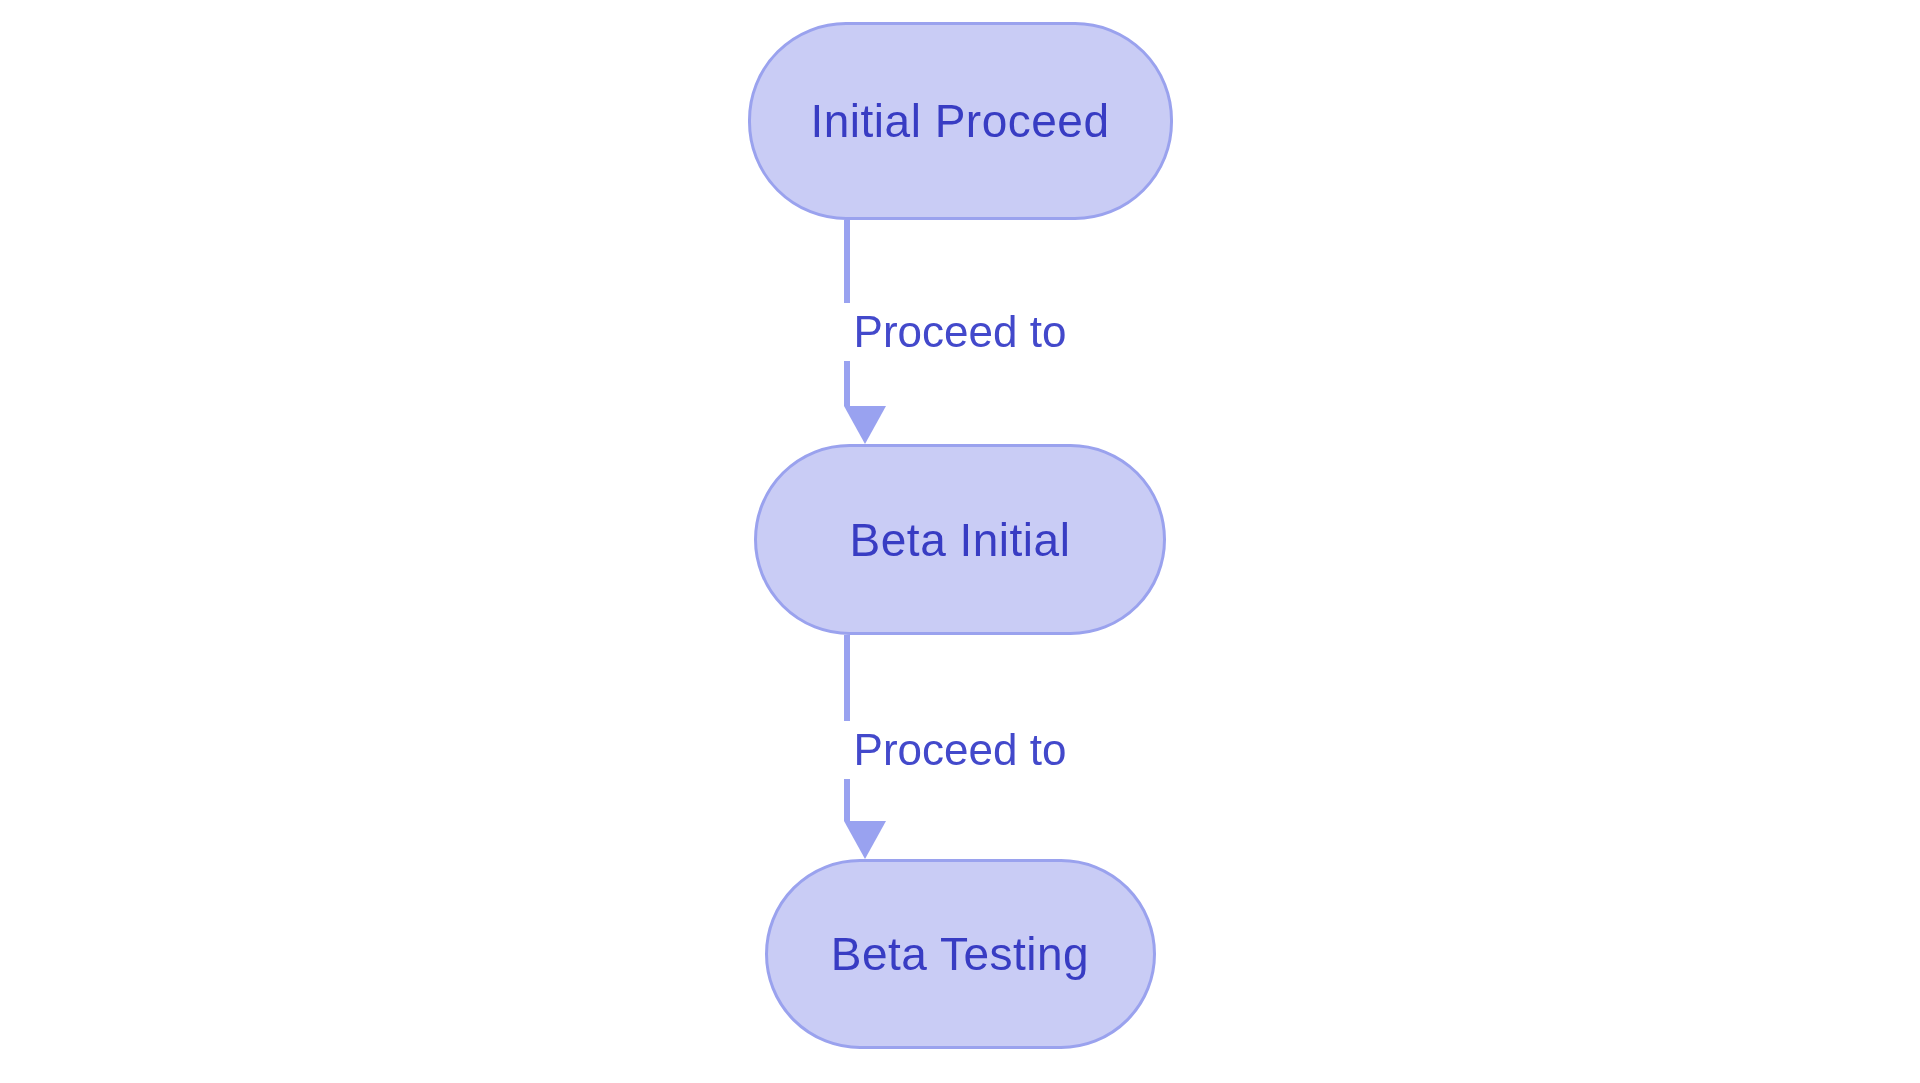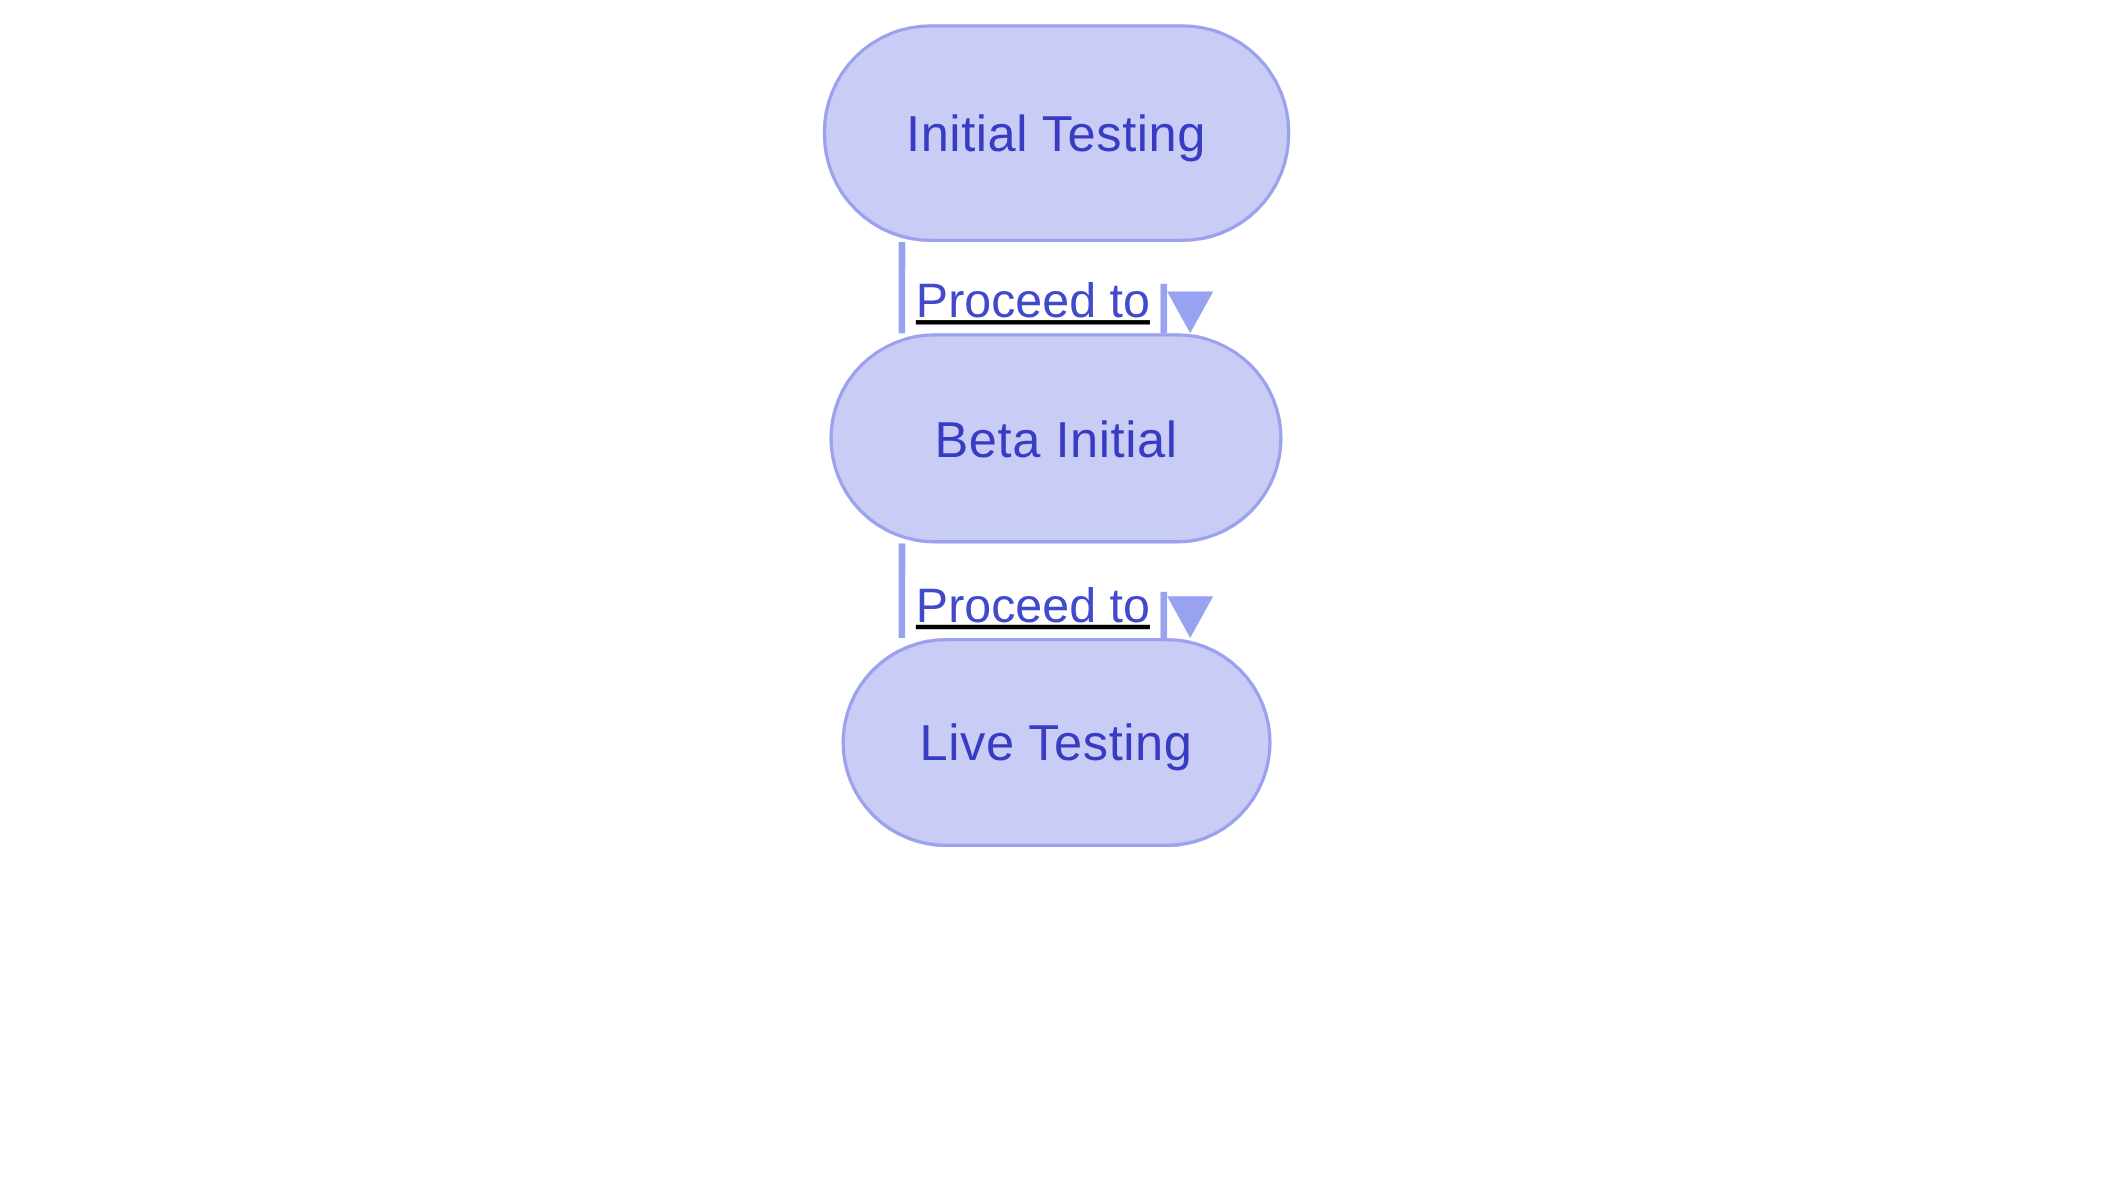--- a/index.html
+++ b/index.html
@@ -36,23 +36,23 @@
     color: var(--node-text);
     font-size: 46px;
     letter-spacing: 0.5px;
     flex-shrink: 0;
   }
   .node-1 { width: 425px; height: 198px; }
   .node-2 { width: 412px; height: 191px; }
   .node-3 { width: 391px; height: 190px; }
   .edge {
     display: flex;
-    align-items: flex-end;
+    flex-direction: column;
+    align-items: flex-start;
     flex-shrink: 0;
-    text-decoration: underline;
   }
   .edge-seg {
     width: 6px;
     background: var(--edge-line);
     flex-shrink: 0;
   }
   .edge-1 .seg-top { height: 83px; }
   .edge-1 .seg-bottom { height: 45px; }
   .edge-2 .seg-top { height: 86px; }
   .edge-2 .seg-bottom { height: 42px; }
@@ -72,21 +72,21 @@
     border-top: 38px solid var(--edge-line);
     flex-shrink: 0;
   }
 </style>
 </head>
 <body>
 
 <div class="flowchart">
 
   <div class="node node-1">
-    <span>Initial Testing</span>
+    <span>Initial Proceed</span>
   </div>
 
   <div class="edge edge-1">
     <div class="edge-seg seg-top"></div>
     <div class="edge-label">Proceed to</div>
     <div class="edge-seg seg-bottom"></div>
     <div class="arrowhead"></div>
   </div>
 
   <div class="node node-2">
@@ -94,16 +94,16 @@
   </div>
 
   <div class="edge edge-2">
     <div class="edge-seg seg-top"></div>
     <div class="edge-label">Proceed to</div>
     <div class="edge-seg seg-bottom"></div>
     <div class="arrowhead"></div>
   </div>
 
   <div class="node node-3">
-    <span>Live Testing</span>
+    <span>Beta Testing</span>
   </div>
 
 </div>
 
 </body></html>

